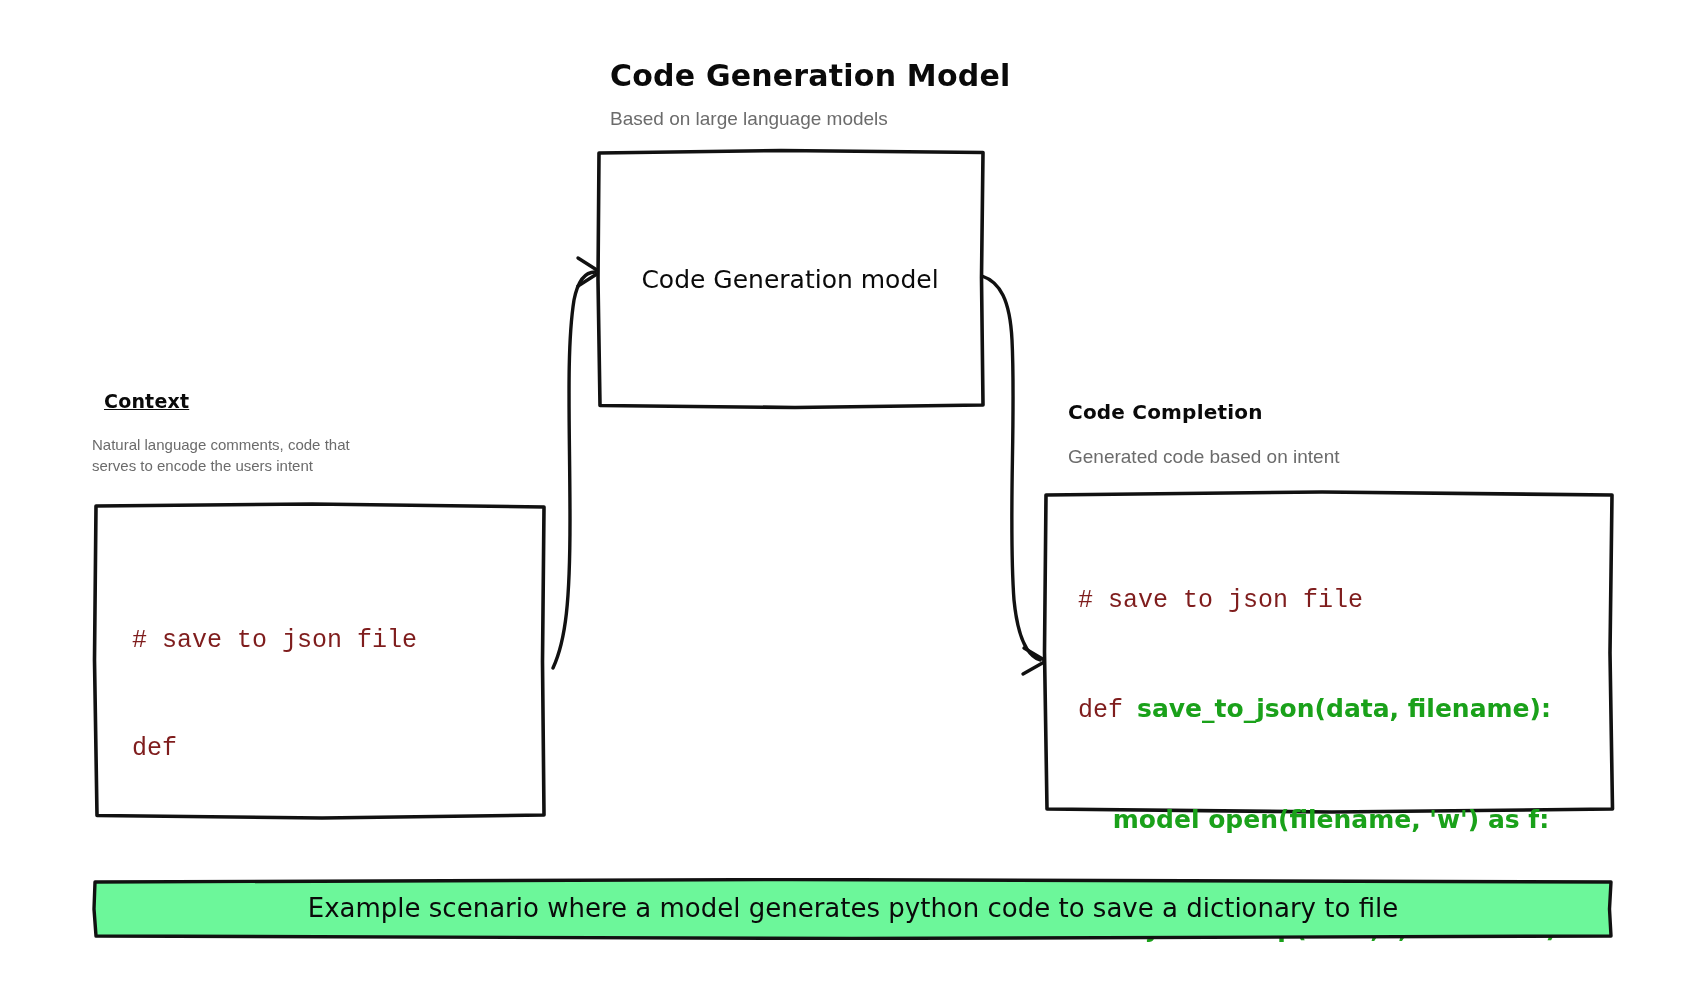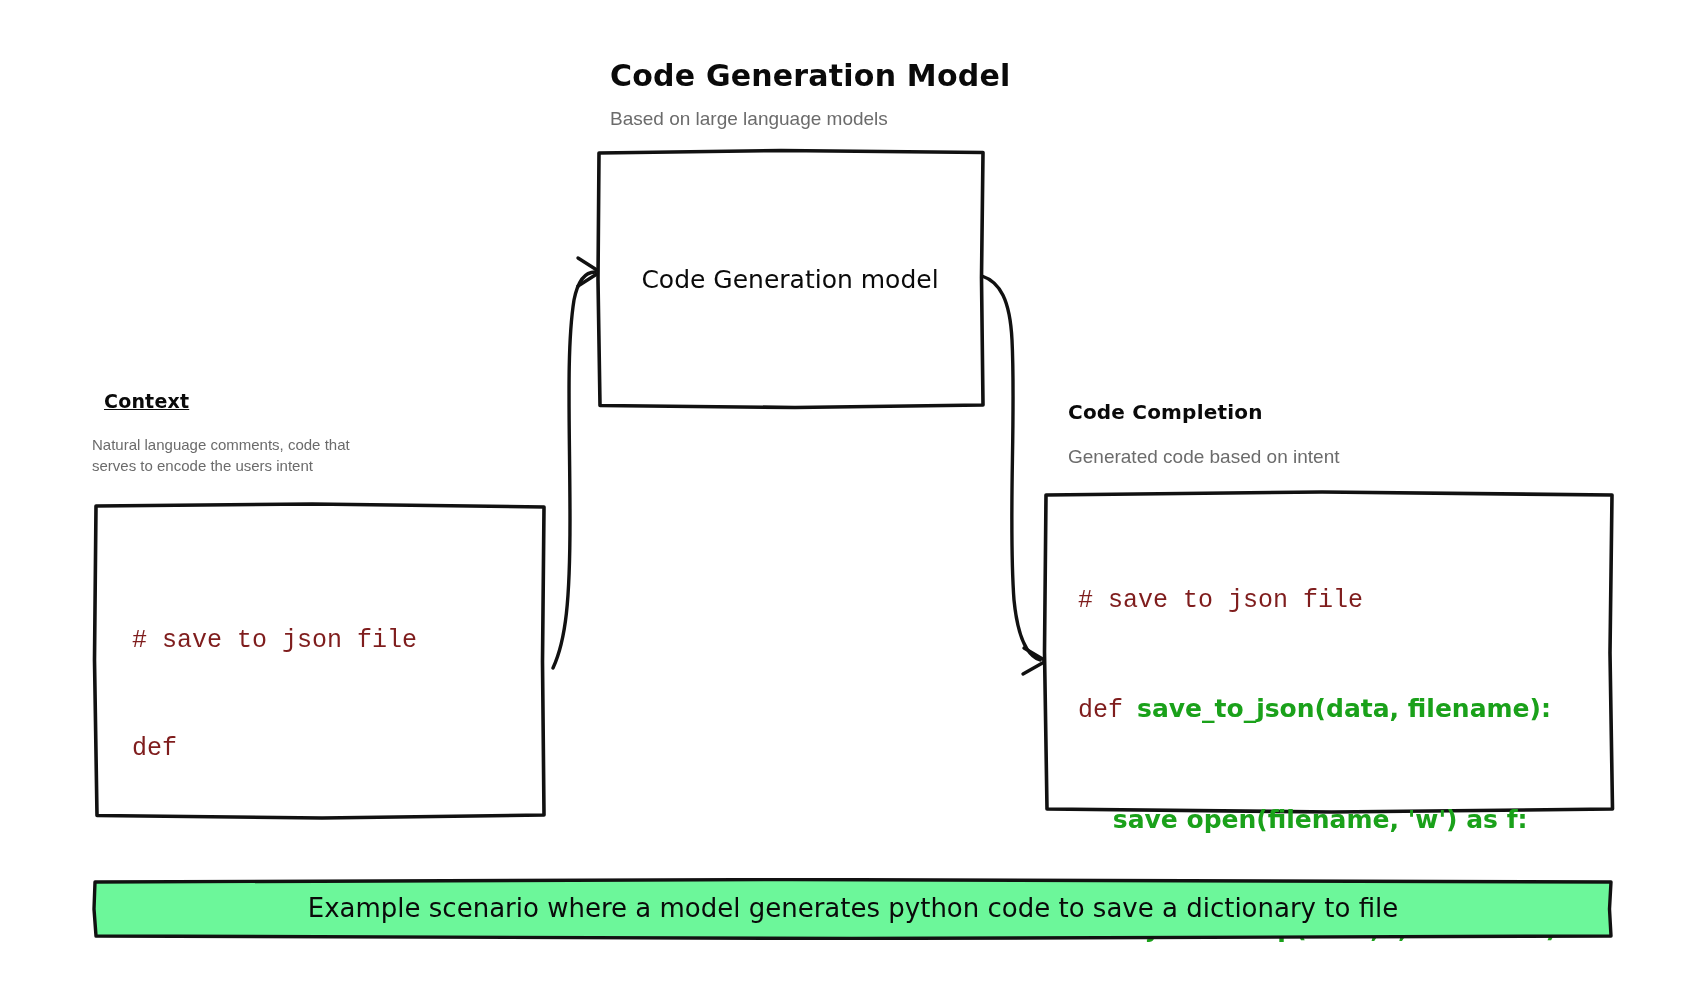--- a/index.html
+++ b/index.html
@@ -138,21 +138,21 @@
   <div class="sec-title" style="left:1068px; top:400px; font-size:20px;">Code Completion</div>
   <div class="sec-sub" style="left:1068px; top:444px; font-size:19px;">Generated code based on intent</div>
 
   <div class="box-wrap" style="left:1042px; top:490px; width:573px; height:324px;">
     <svg width="573" height="324" viewBox="0 0 573 324" xmlns="http://www.w3.org/2000/svg">
       <path d="M 4 5 L 280 2 L 570 5 L 568 163 L 570.5 319 L 290 322 L 5 319 L 2.5 162 Z" fill="#ffffff" stroke="#111111" stroke-width="3.6" stroke-linejoin="round"></path>
     </svg>
     <div class="code-area" style="left:36px; top:20px;">
       <span class="code-row code-grey"># save to json file</span>
       <span class="code-row"><span class="code-grey">def</span><span class="code-green" style="margin-left:14px;">save_to_json(data, filename):</span></span>
-      <span class="gen-line code-green">    save open(filename, 'w') as f:</span>
+      <span class="gen-line code-green">    model open(filename, 'w') as f:</span>
       <span class="gen-line code-green">        json.dump(data, f, indent=4)</span>
     </div>
   </div>
 
   <div class="banner-wrap" style="left:92px; top:878px; width:1522px; height:59px;">
     <svg width="1522" height="62" viewBox="0 0 1522 62" xmlns="http://www.w3.org/2000/svg">
       <path d="M 3 4 L 700 1.5 L 1519 4 L 1517.5 31 L 1519 58 L 760 60.5 L 4 58 L 2 31 Z" fill="#6cf79a" stroke="#111111" stroke-width="3.4" stroke-linejoin="round"></path>
     </svg>
     <div class="banner-text">Example scenario where a model generates python code to save a dictionary to file</div>
   </div>

